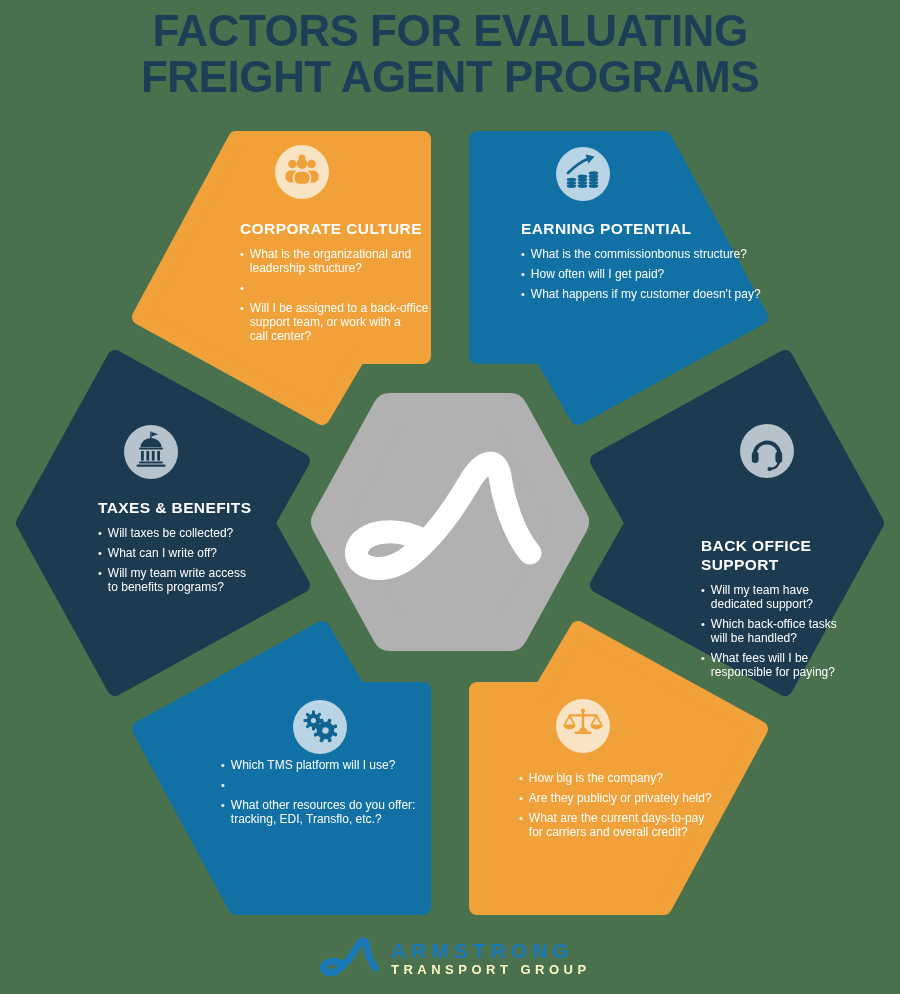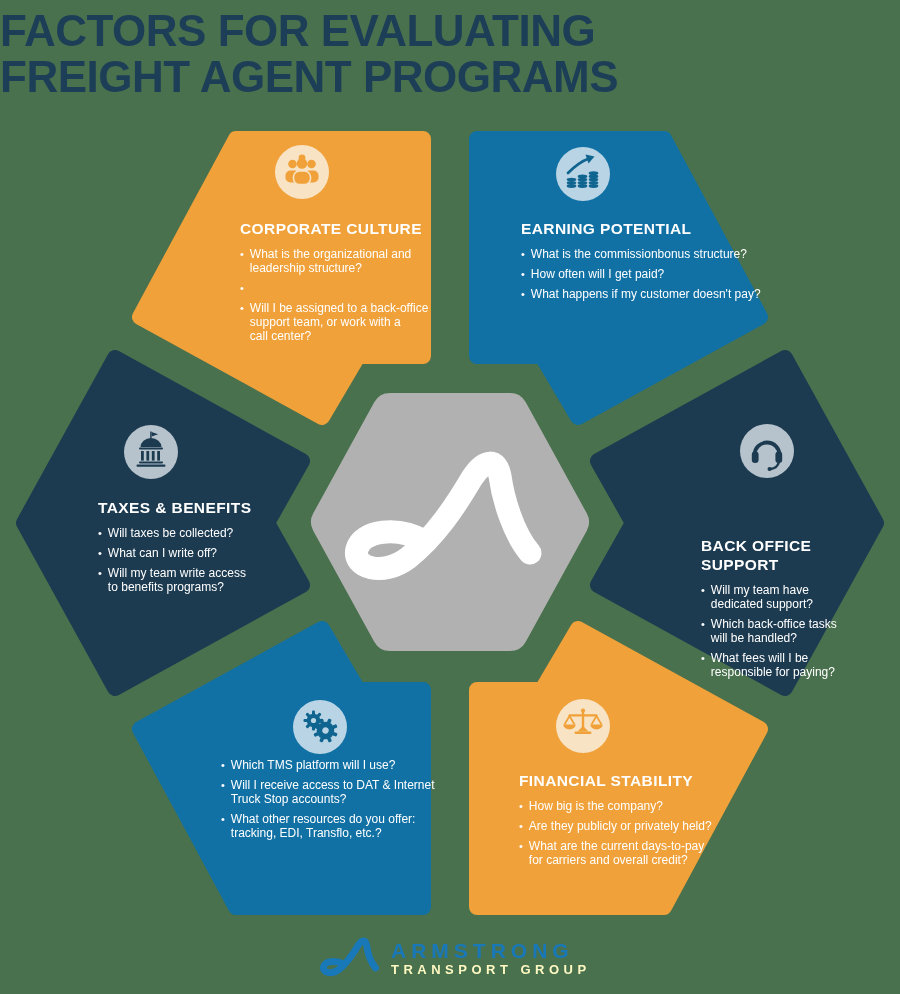--- a/index.html
+++ b/index.html
@@ -1,20 +1,20 @@
 <!DOCTYPE html>
 <html><head>
 <meta charset="utf-8">
 <style>
   html,body{margin:0;padding:0;}
   body{font-family:"Liberation Sans","DejaVu Sans",sans-serif;}
   #canvas{position:relative;width:900px;height:994px;background:#4A714E;overflow:hidden;}
   #shapes{position:absolute;left:0;top:0;}
   .abs{position:absolute;}
-  #main-title{left:0;top:8px;width:900px;text-align:left;
+  #main-title{left:0;top:8px;width:900px;text-align:center;
     font-size:44px;line-height:46px;font-weight:800;letter-spacing:-0.5px;
     color:#1D3E57;}
   .sec-title{color:#FFFFFF;font-weight:700;font-size:15.5px;line-height:19px;
     letter-spacing:0.4px;white-space:pre-line;}
   .bullets{display:block;}
   .bullet{display:flex;align-items:flex-start;margin-bottom:6px;}
   .dot{color:#FFFFFF;font-size:11px;line-height:14px;margin-right:6px;}
   .btext{color:#FFFFFF;font-size:12px;line-height:14px;white-space:pre-line;}
   
   #txt-corporate{left:240px;top:219px;width:220px;}
@@ -247,33 +247,30 @@
   </div>
 
   <div class="abs" id="txt-tms">
     <div class="bullets">
       <div class="bullet">
           <span class="dot">•</span>
           <span class="btext">Which TMS platform will I use?</span>
         </div>
       <div class="bullet">
           <span class="dot">•</span>
-          <span class="btext">Will I receive access to DAT &amp; Internet
-Truck Stop accounts?</span>
         </div>
       <div class="bullet">
           <span class="dot">•</span>
           <span class="btext">What other resources do you offer:
 tracking, EDI, Transflo, etc.?</span>
         </div>
     </div>
   </div>
 
   <div class="abs" id="txt-financial">
-    <h2 class="sec-title">FINANCIAL STABILITY</h2>
     <div class="bullets">
       <div class="bullet">
           <span class="dot">•</span>
           <span class="btext">How big is the company?</span>
         </div>
       <div class="bullet">
           <span class="dot">•</span>
           <span class="btext">Are they publicly or privately held?</span>
         </div>
       <div class="bullet">

